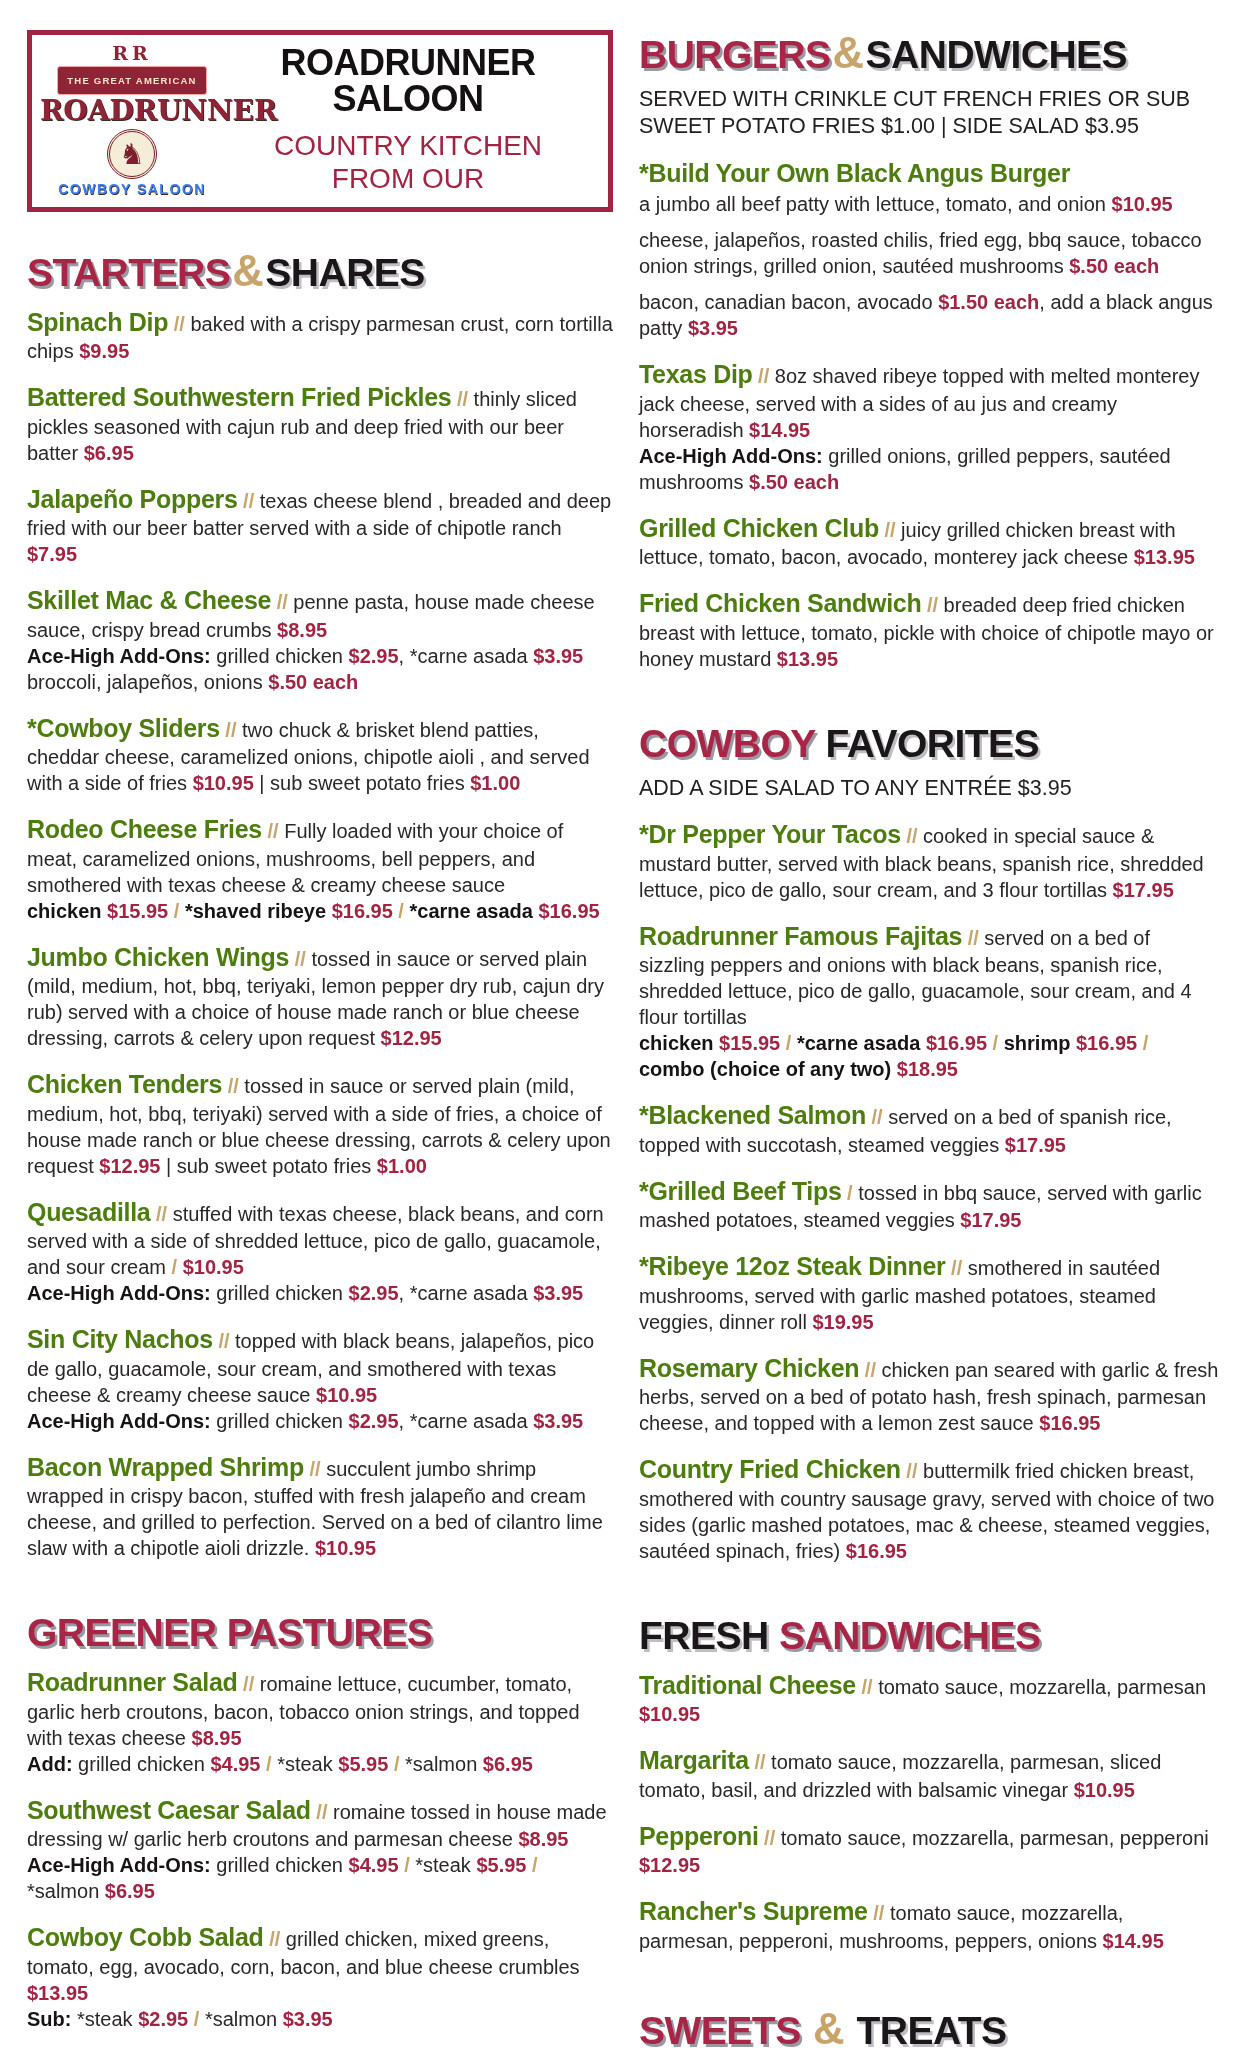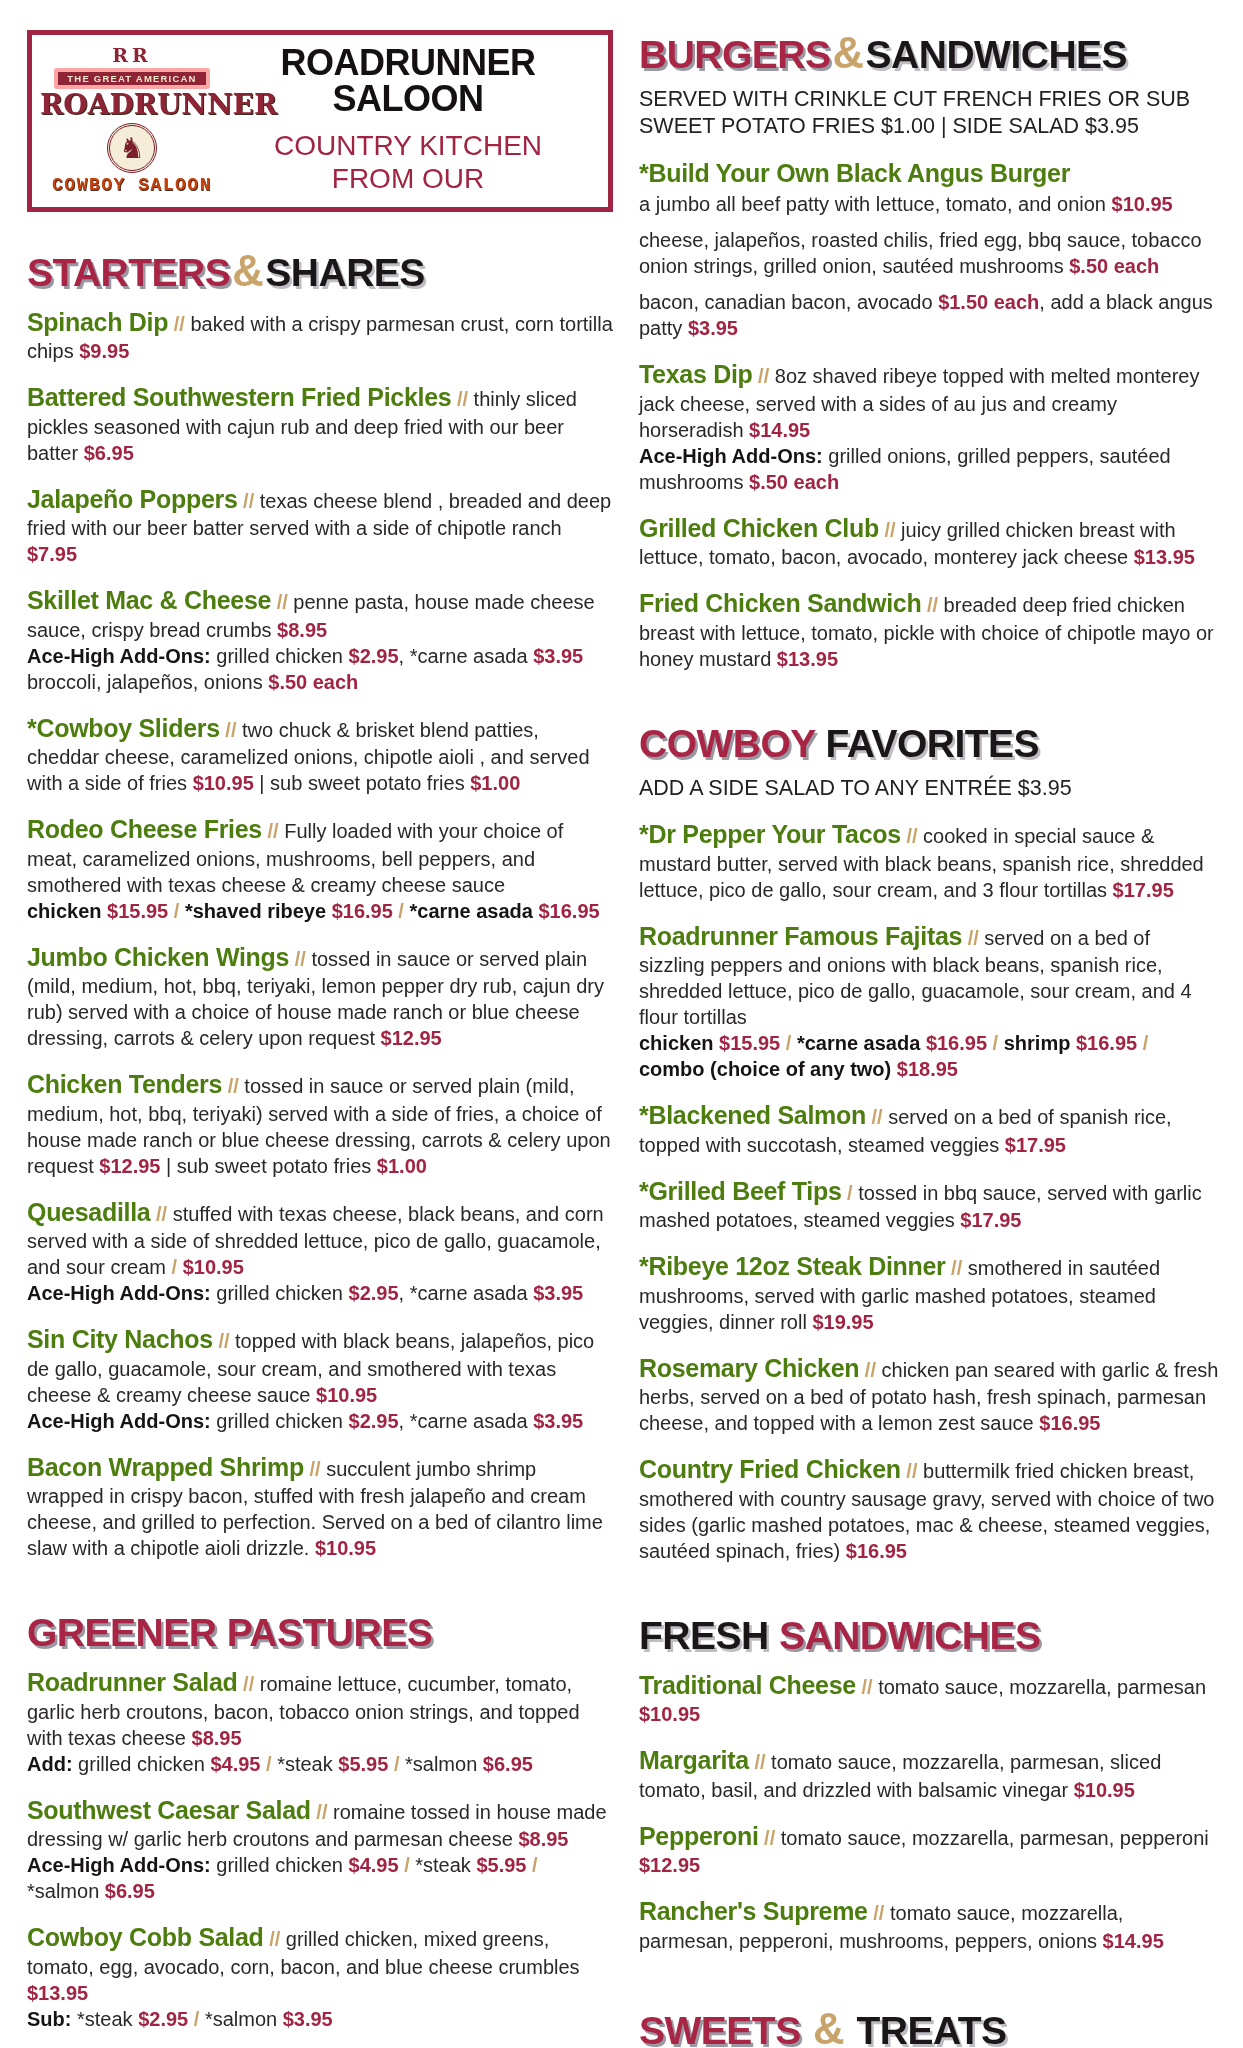--- a/index.html
+++ b/index.html
@@ -12,27 +12,27 @@
   .col-right{flex:1;min-width:0;}
 
   
   .brand-box{
     border:5px solid #a22443;height:182px;box-sizing:border-box;
     display:flex;align-items:center;padding:8px 16px 10px 8px;margin-bottom:36px;background:#fff;
   }
   .logo{width:184px;flex:0 0 184px;text-align:center;line-height:1;}
   .logo-rr{font-family:"DejaVu Serif",serif;font-weight:bold;font-size:19px;color:#8e2436;letter-spacing:4px;}
   .logo-banner{display:inline-block;background:#8e2436;color:#f4e7cb;font-size:9.5px;font-weight:bold;
-    letter-spacing:1.2px;padding:2px 9px;border-radius:3px;margin:3px 0 2px;border:4px solid #fca5a5;}
+    letter-spacing:1.2px;padding:9px 9px;border-radius:3px;margin:3px 0 2px;border:1px solid #fca5a5;}
   .logo-name{font-family:"DejaVu Serif",serif;font-weight:bold;font-size:28px;color:#8e2436;
     text-shadow:1px 1px 0 #3c2b20;line-height:1;}
   .logo-circle{width:44px;height:44px;border-radius:50%;border:3px double #7a1f2b;background:#f6edd9;
     margin:4px auto 3px;display:flex;align-items:center;justify-content:center;}
   .logo-horse{font-family:"DejaVu Sans",sans-serif;font-size:29px;color:#7a1f2b;line-height:1;}
-  .logo-sub{font-family:Liberation Mono, monospace;font-weight:bold;font-size:18px;color:#c2410c;
+  .logo-sub{font-family:Liberation Sans, sans-serif;font-weight:bold;font-size:14px;color:#3b82f6;
     letter-spacing:1.5px;text-shadow:.6px .6px 0 #3c2b20;}
   .brand-text{flex:1;text-align:center;}
   .brand-title{font-size:36px;font-weight:bold;color:#151112;letter-spacing:-.5px;margin:0 0 12px;line-height:1;}
   .brand-sub{font-size:28px;color:#a22443;line-height:1.18;}
 
   
   .section{margin:0 0 6px;}
   .section + .section{margin-top:52px;}
   h2.section-h{font-size:39px;font-weight:bold;letter-spacing:-.5px;margin:0 0 12px;line-height:1.05;}
   .w-c{color:#a82545;text-shadow:2.5px 2.5px 0 rgba(52,50,72,.5);}

